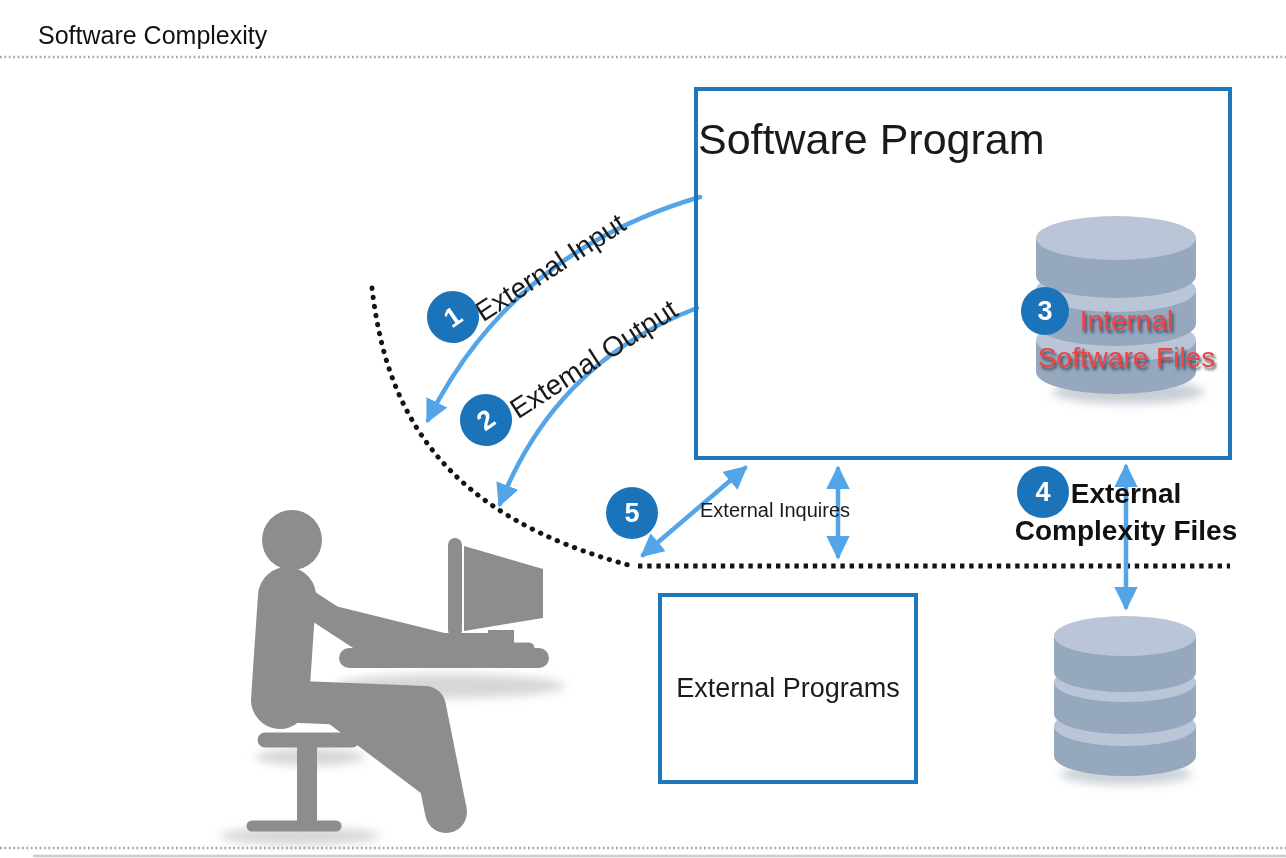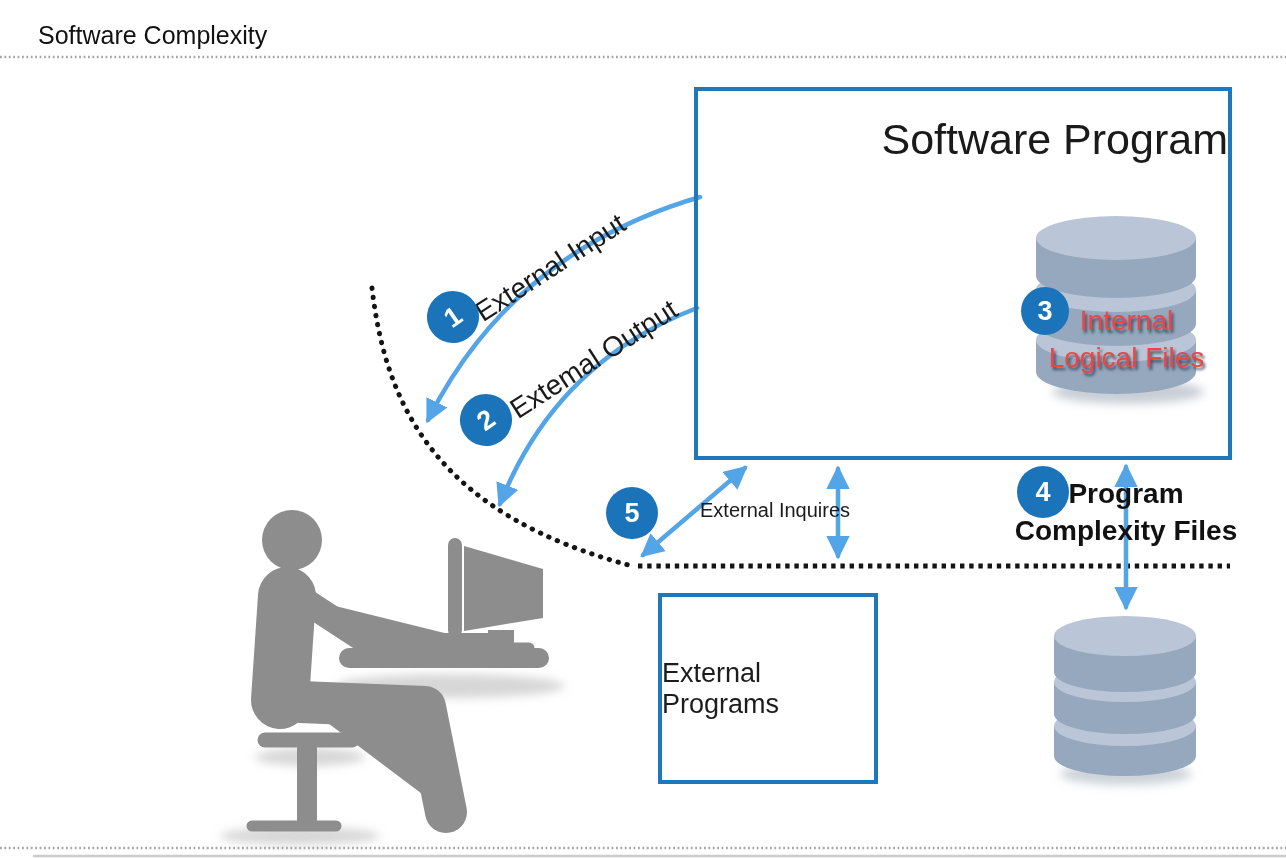--- a/index.html
+++ b/index.html
@@ -10,22 +10,22 @@
   .layer{position:absolute;left:0;top:0;z-index:1;}
   .page-title{
     position:absolute;left:38px;top:20px;font-size:25px;line-height:30px;
     color:#111;z-index:3;white-space:nowrap;
   }
   .box{
     position:absolute;border:4px solid var(--box-border-blue,#1f78bc);
     box-sizing:border-box;background:transparent;z-index:2;
   }
   .sp-box{left:694px;top:87px;width:538px;height:373px;}
-  .sp-title{width:100%;text-align:right;margin-top:24px;font-size:43px;color:#1a1a1a;}
-  .ep-box{left:658px;top:593px;width:220px;height:191px;display:flex;align-items:center;justify-content:center;}
+  .sp-title{width:100%;text-align:left;margin-top:24px;font-size:43px;color:#1a1a1a;}
+  .ep-box{left:658px;top:593px;width:260px;height:191px;display:flex;align-items:center;justify-content:center;}
   .ep-label{font-size:27px;color:#1c1c1c;}
   .badge{
     position:absolute;width:52px;height:52px;border-radius:50%;
     background:var(--badge-blue,#1b74ba);color:#fff;font-weight:bold;font-size:27px;
     display:flex;align-items:center;justify-content:center;z-index:4;
   }
   .badge.small{width:48px;height:48px;}
   .badge.tilt{transform:rotate(-35deg);}
   .rot-label{
     position:absolute;transform-origin:0 50%;white-space:nowrap;height:34px;line-height:34px;
@@ -138,28 +138,28 @@
   <div class="badge tilt" style="left:460px;top:394px;">
     <span>2</span>
   </div>
   <div class="rot-label" style="left:513px;top:395px;">Extemal Output</div>
 
   <div class="badge small" style="left:1021px;top:287px;">
     <span>3</span>
   </div>
   <div class="ilf-label">
     <div>Internal</div>
-    <div>Logical Files</div>
+    <div>Software Files</div>
   </div>
 
   <div class="badge" style="left:1017px;top:466px;">
     <span>4</span>
   </div>
   <div class="eif-label">
-    <div>Program</div>
+    <div>External</div>
     <div>Complexity Files</div>
   </div>
 
   <div class="badge" style="left:606px;top:487px;">
     <span>5</span>
   </div>
   <div class="inq-label">External Inquires</div>
 
 </div>
 

